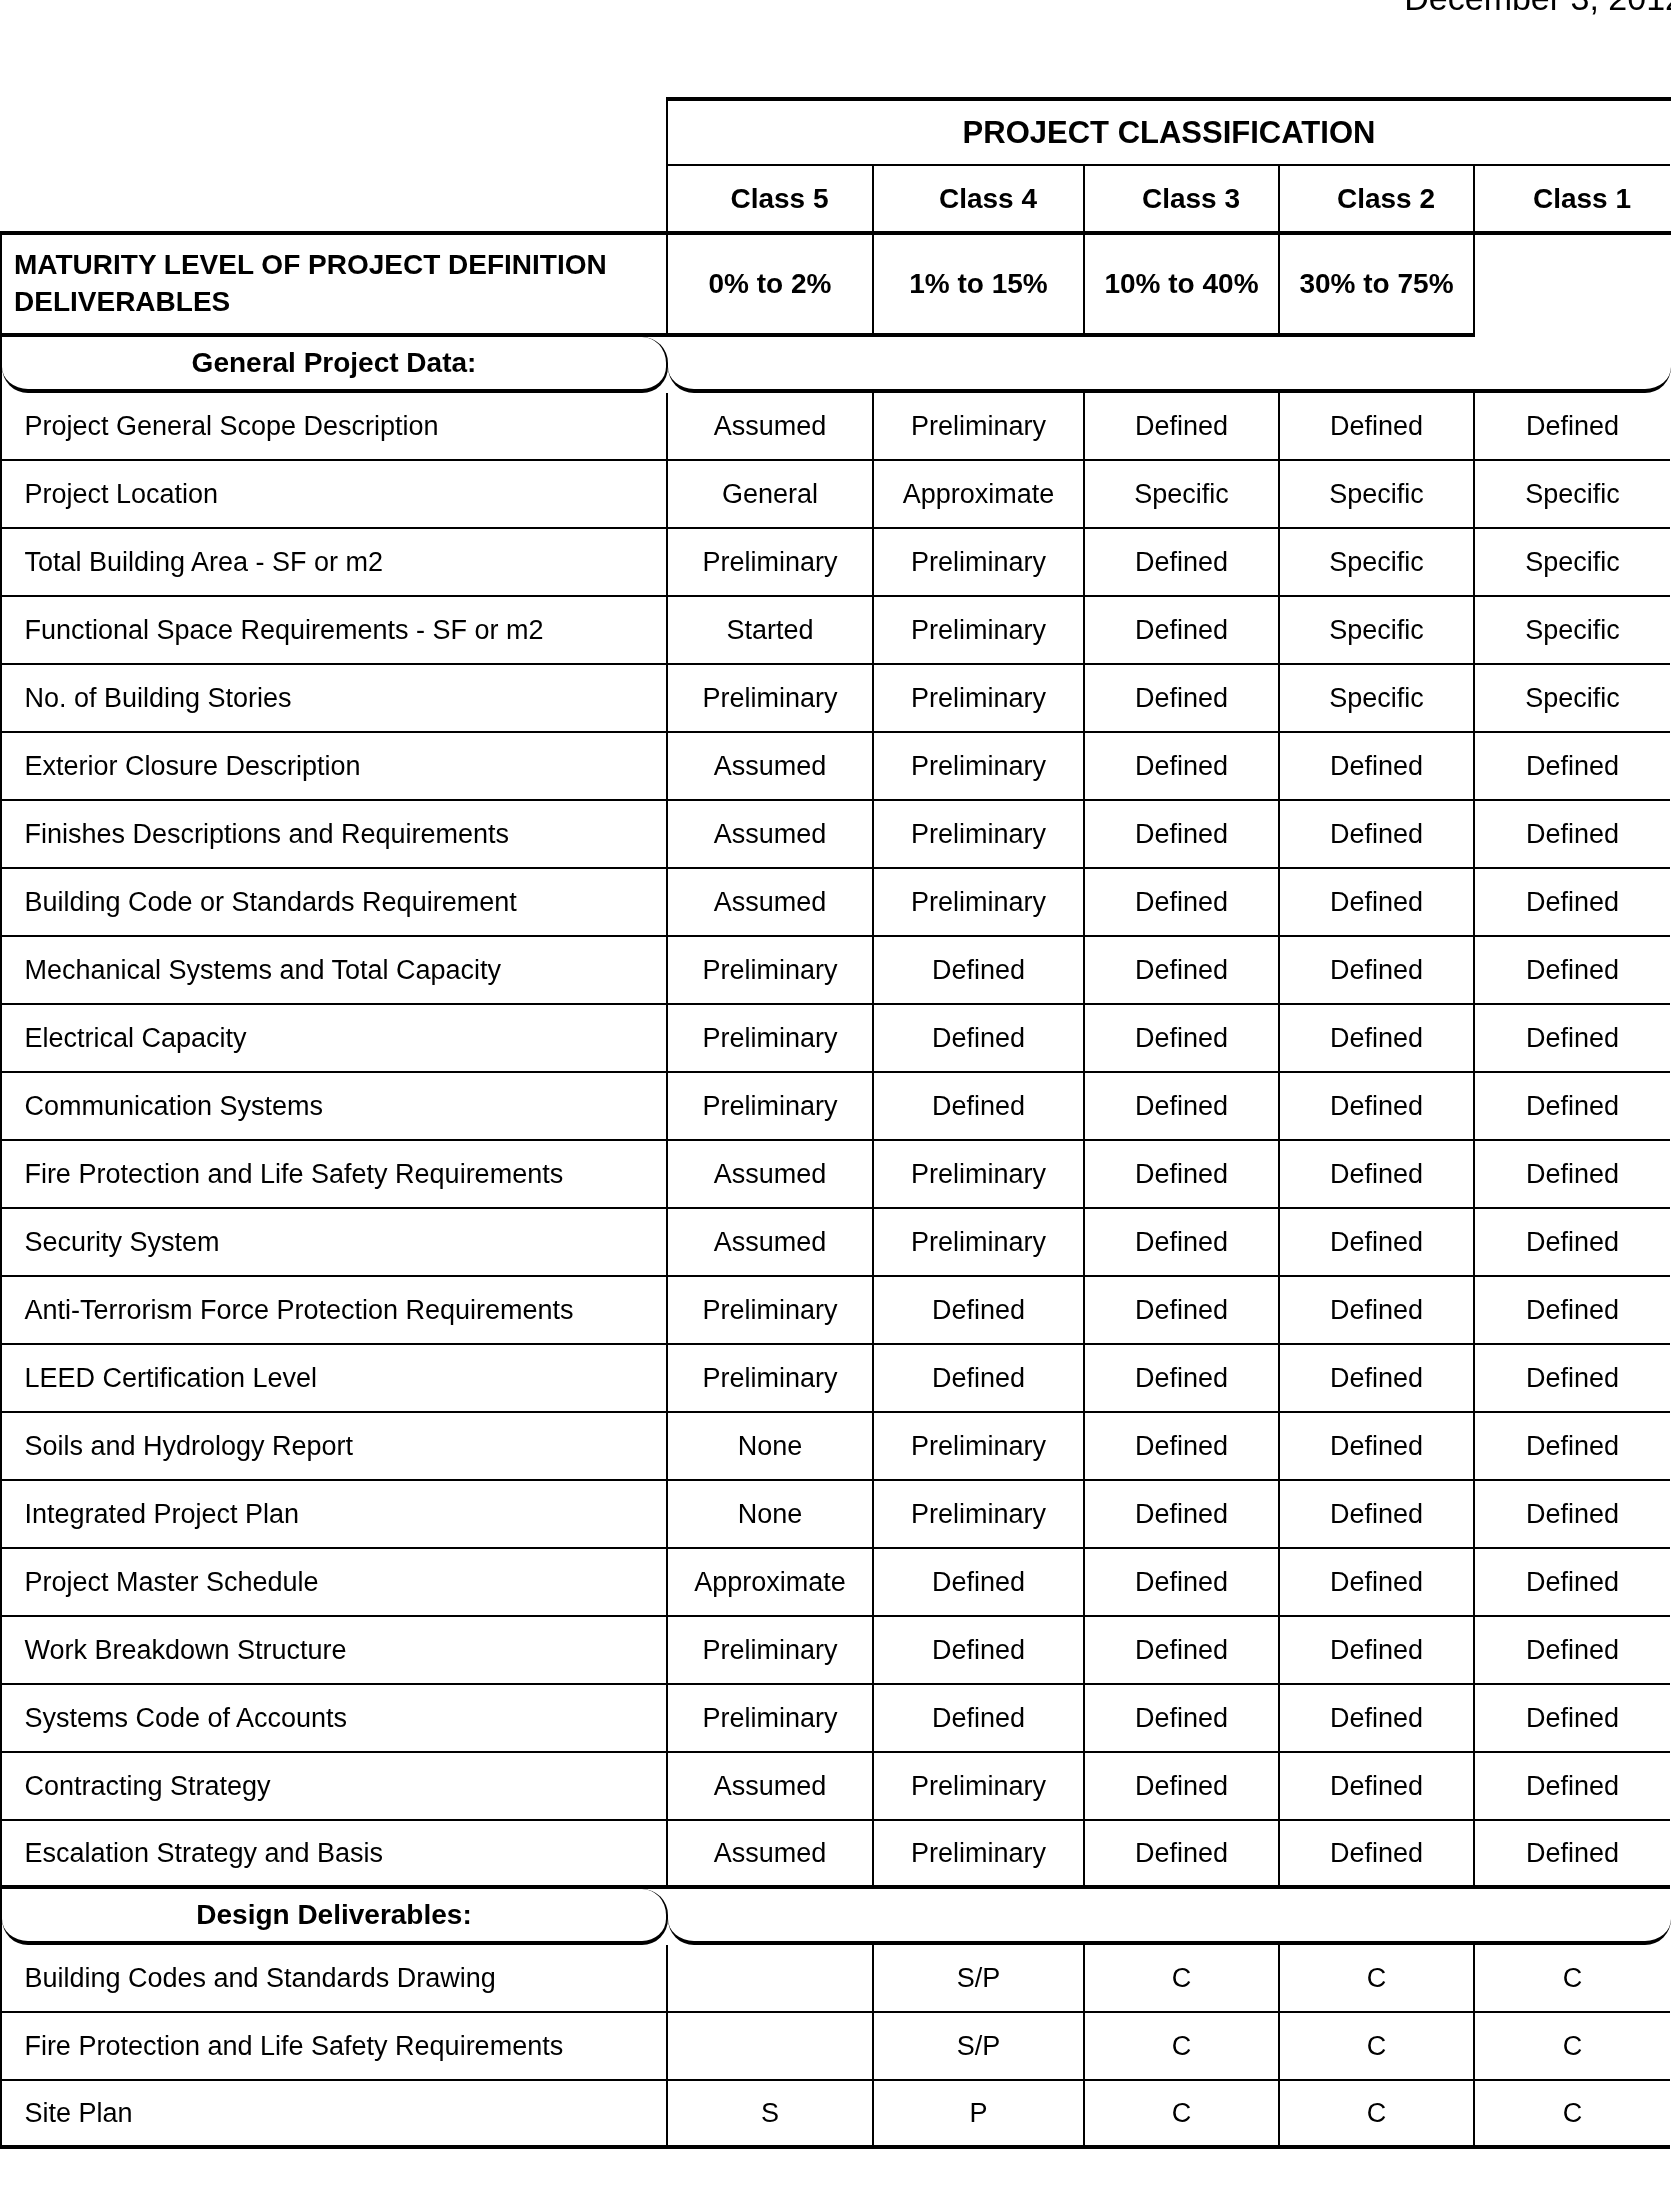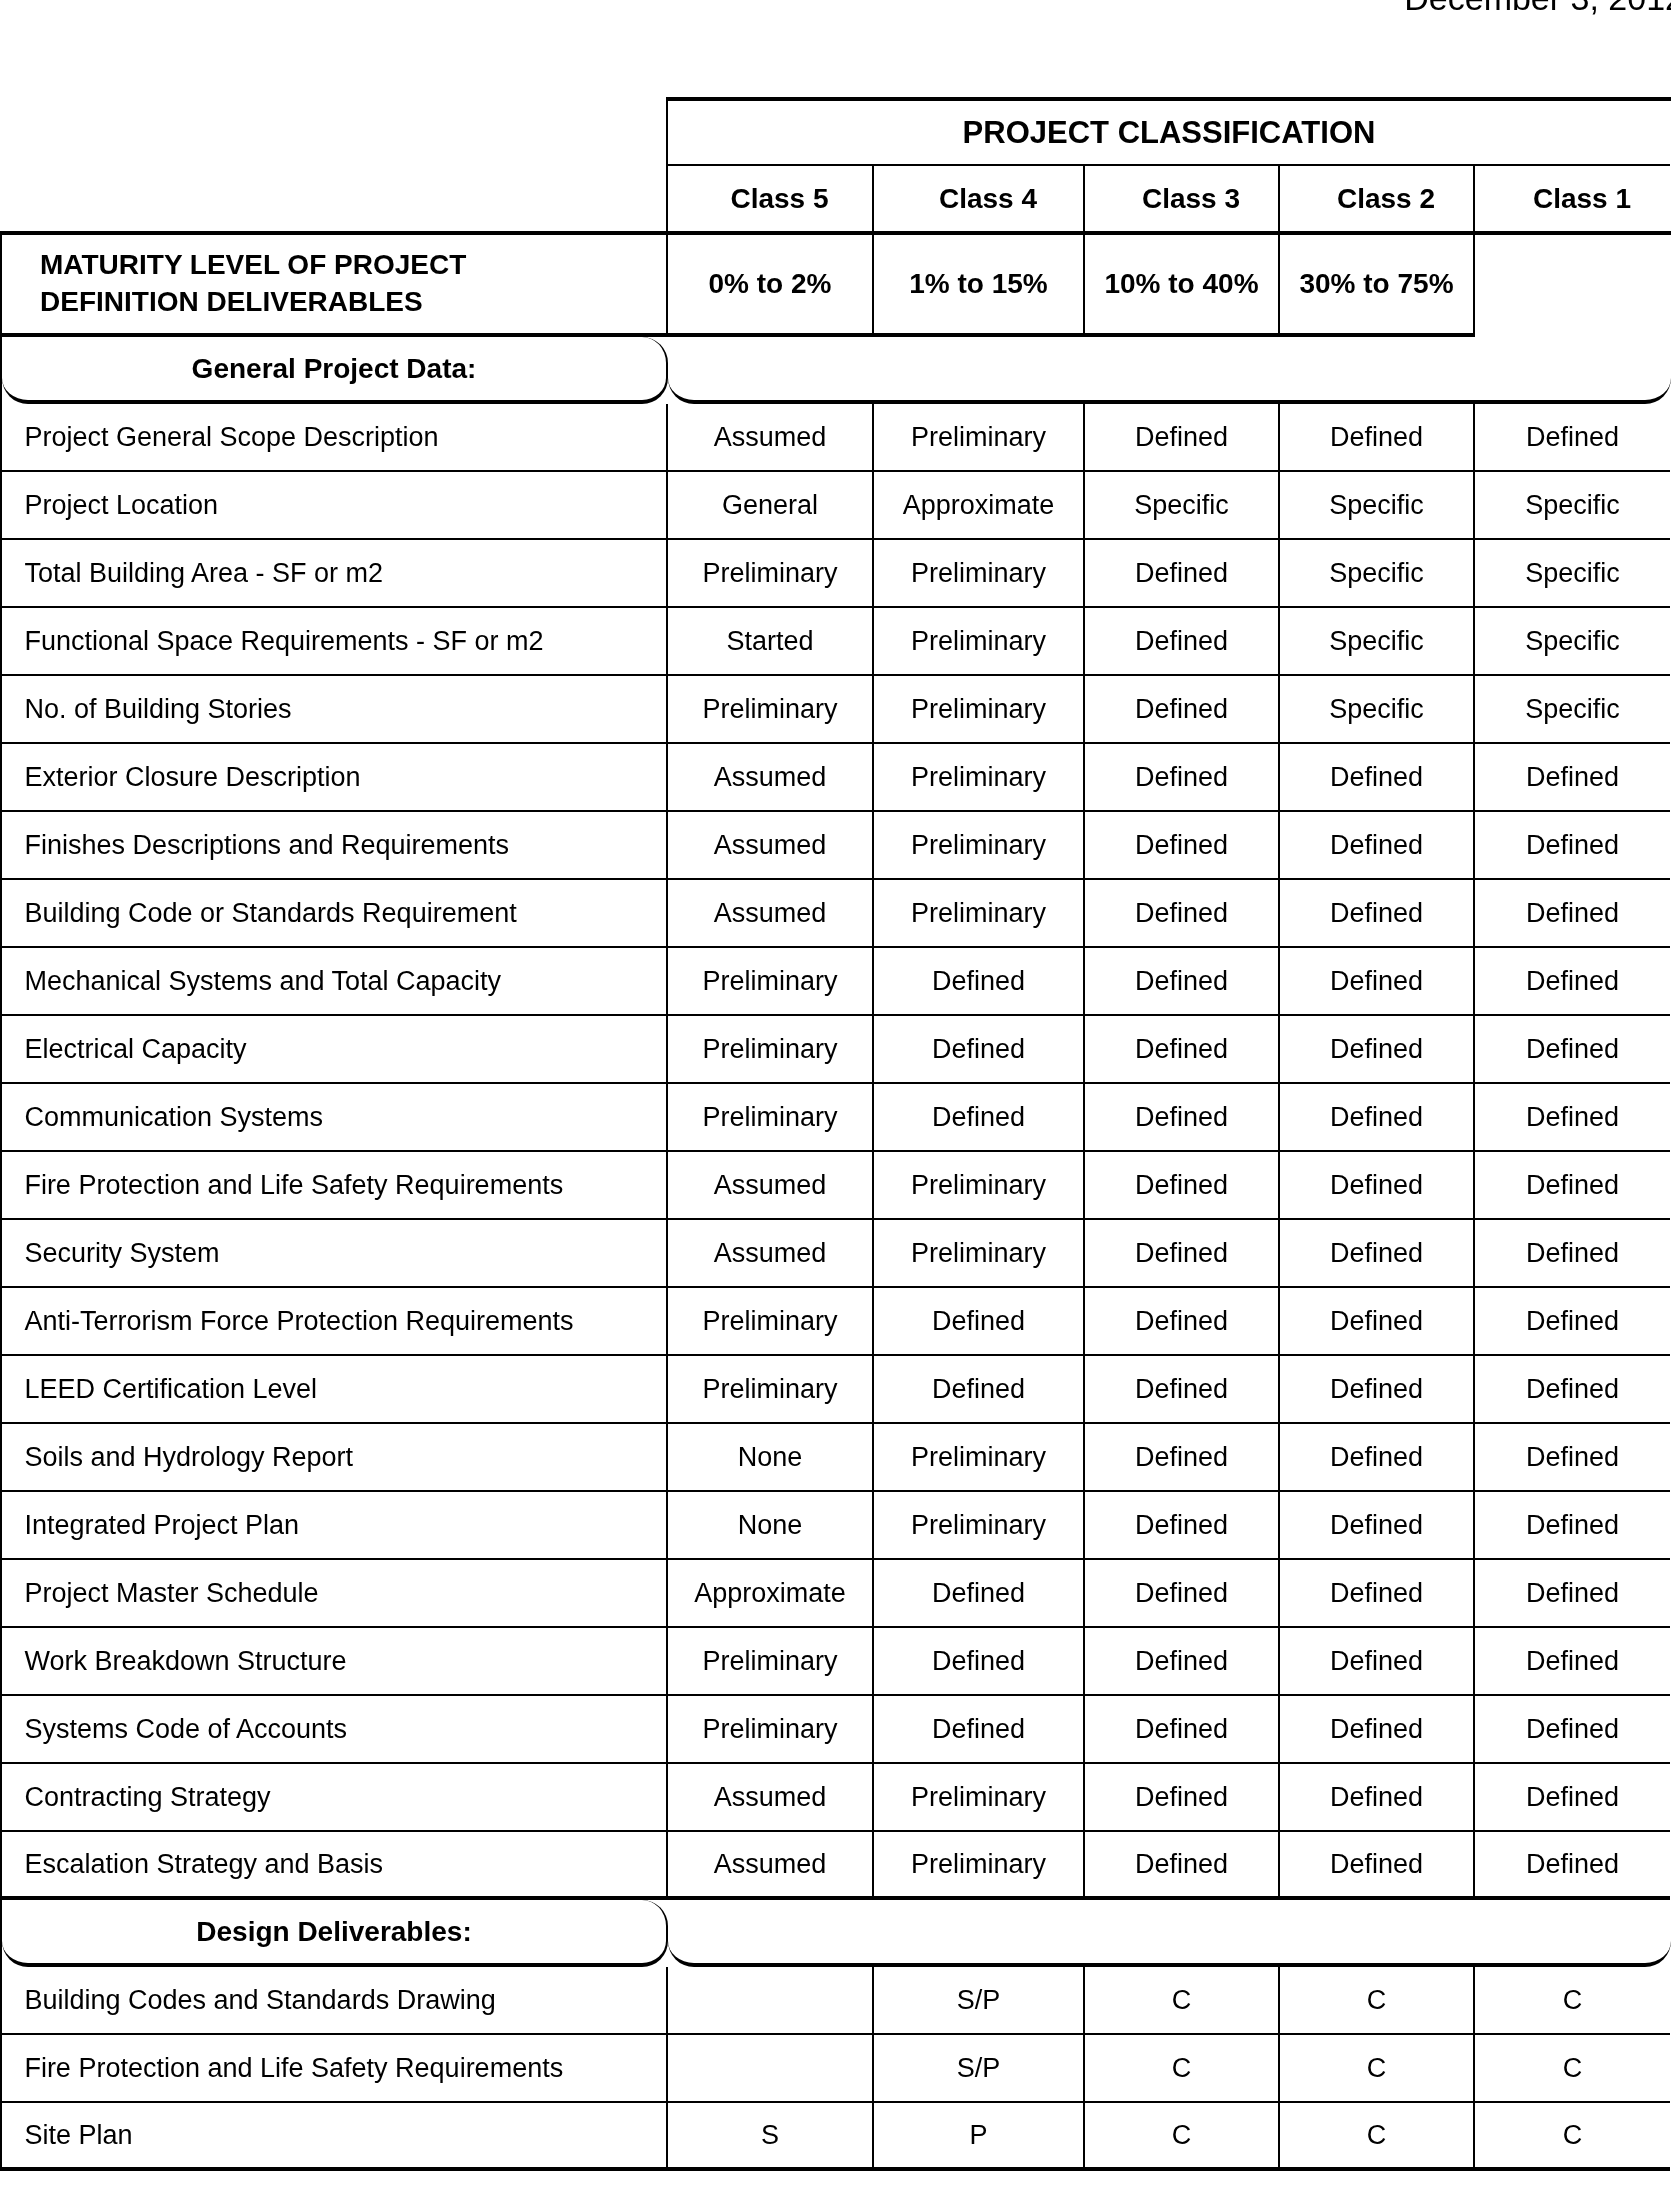--- a/index.html
+++ b/index.html
@@ -43,28 +43,28 @@
     width:1672px; box-sizing:border-box;
     border-left:2.6px solid #000; border-top:4.3px solid #000;
     background:#fff;
   }
   .row { display:grid; grid-template-columns:666px 206px 211px 195px 195px 195px; }
   .row > .cell { border-bottom:2.6px solid #000; font-size:27px; }
   .row.tb > .cell { border-bottom-width:4.3px; }
   .row.maturity > .cell { height:102px; font-weight:bold; font-size:28px; }
   .row.data > .cell { height:68px; }
   .row.sec-head { grid-template-columns:666px 1003px; }
-  .row.sec-head > .cell { height:67px;border-radius:26px; }
+  .row.sec-head > .cell { height:56px;border-radius:26px; }
   .cell.label {
     justify-content:flex-start; padding-left:22.4px; padding-right:10px;
   }
   .cell.maturity-label {
     white-space:normal; line-height:1.32;
     align-items:center; text-align:left;
-    padding-left:38px; padding-right:34px;
+    padding-left:12px; padding-right:34px;
   }
   .cell.section-title { font-weight:bold; font-size:28px; }
   .cell.merged { border-right:none; }
 </style>
 </head>
 <body>
 
 <div class="date">December 3, 2012</div>
 
 <div class="t-head">

